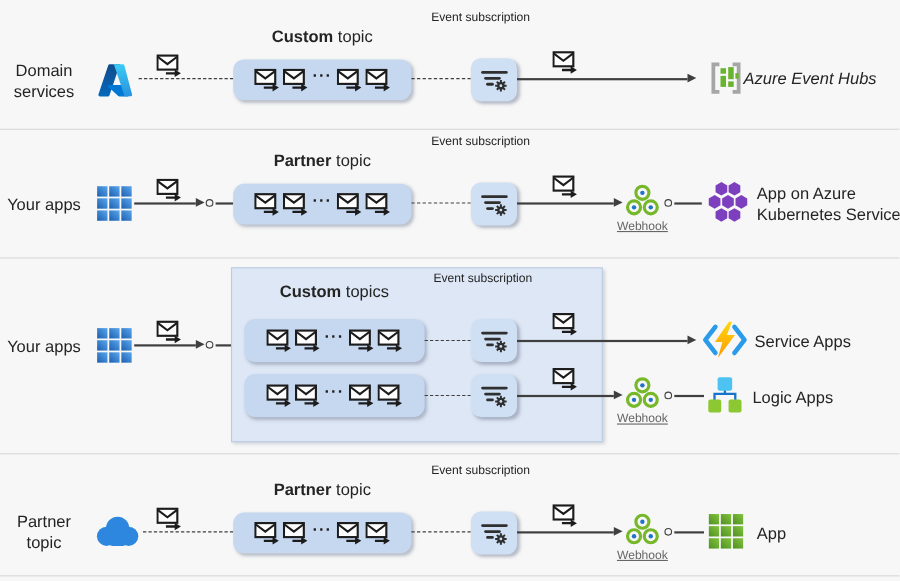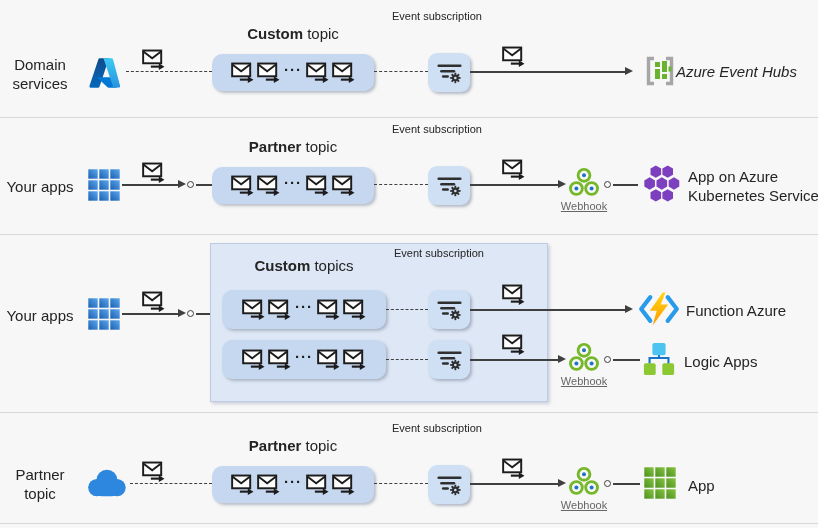--- a/index.html
+++ b/index.html
@@ -325,21 +325,21 @@
         </svg>
     </div>
     <div class="abs hline" style="left:470px;top:309px;width:155px;"></div>
     <div class="abs ahead" style="left:625px;top:305px;"></div>
     <svg class="abs env" style="left:502px;top:284px;">
         <use href="#sym-envelope"></use>
       </svg>
     <svg class="abs" style="left:638px;top:291px;width:42px;height:36px;">
         <use href="#sym-func"></use>
       </svg>
-    <div class="abs lbl" style="left:686px;top:301px;white-space:nowrap;">Function Azure</div>
+    <div class="abs lbl" style="left:686px;top:301px;white-space:nowrap;">Service Apps</div>
 
     <div class="abs topicbox" style="left:222px;top:340px;width:164px;height:39px;">
       <svg class="env">
           <use href="#sym-envelope"></use>
         </svg>
       <svg class="env">
           <use href="#sym-envelope"></use>
         </svg>
       <span class="dots">···</span>
       <svg class="env">

